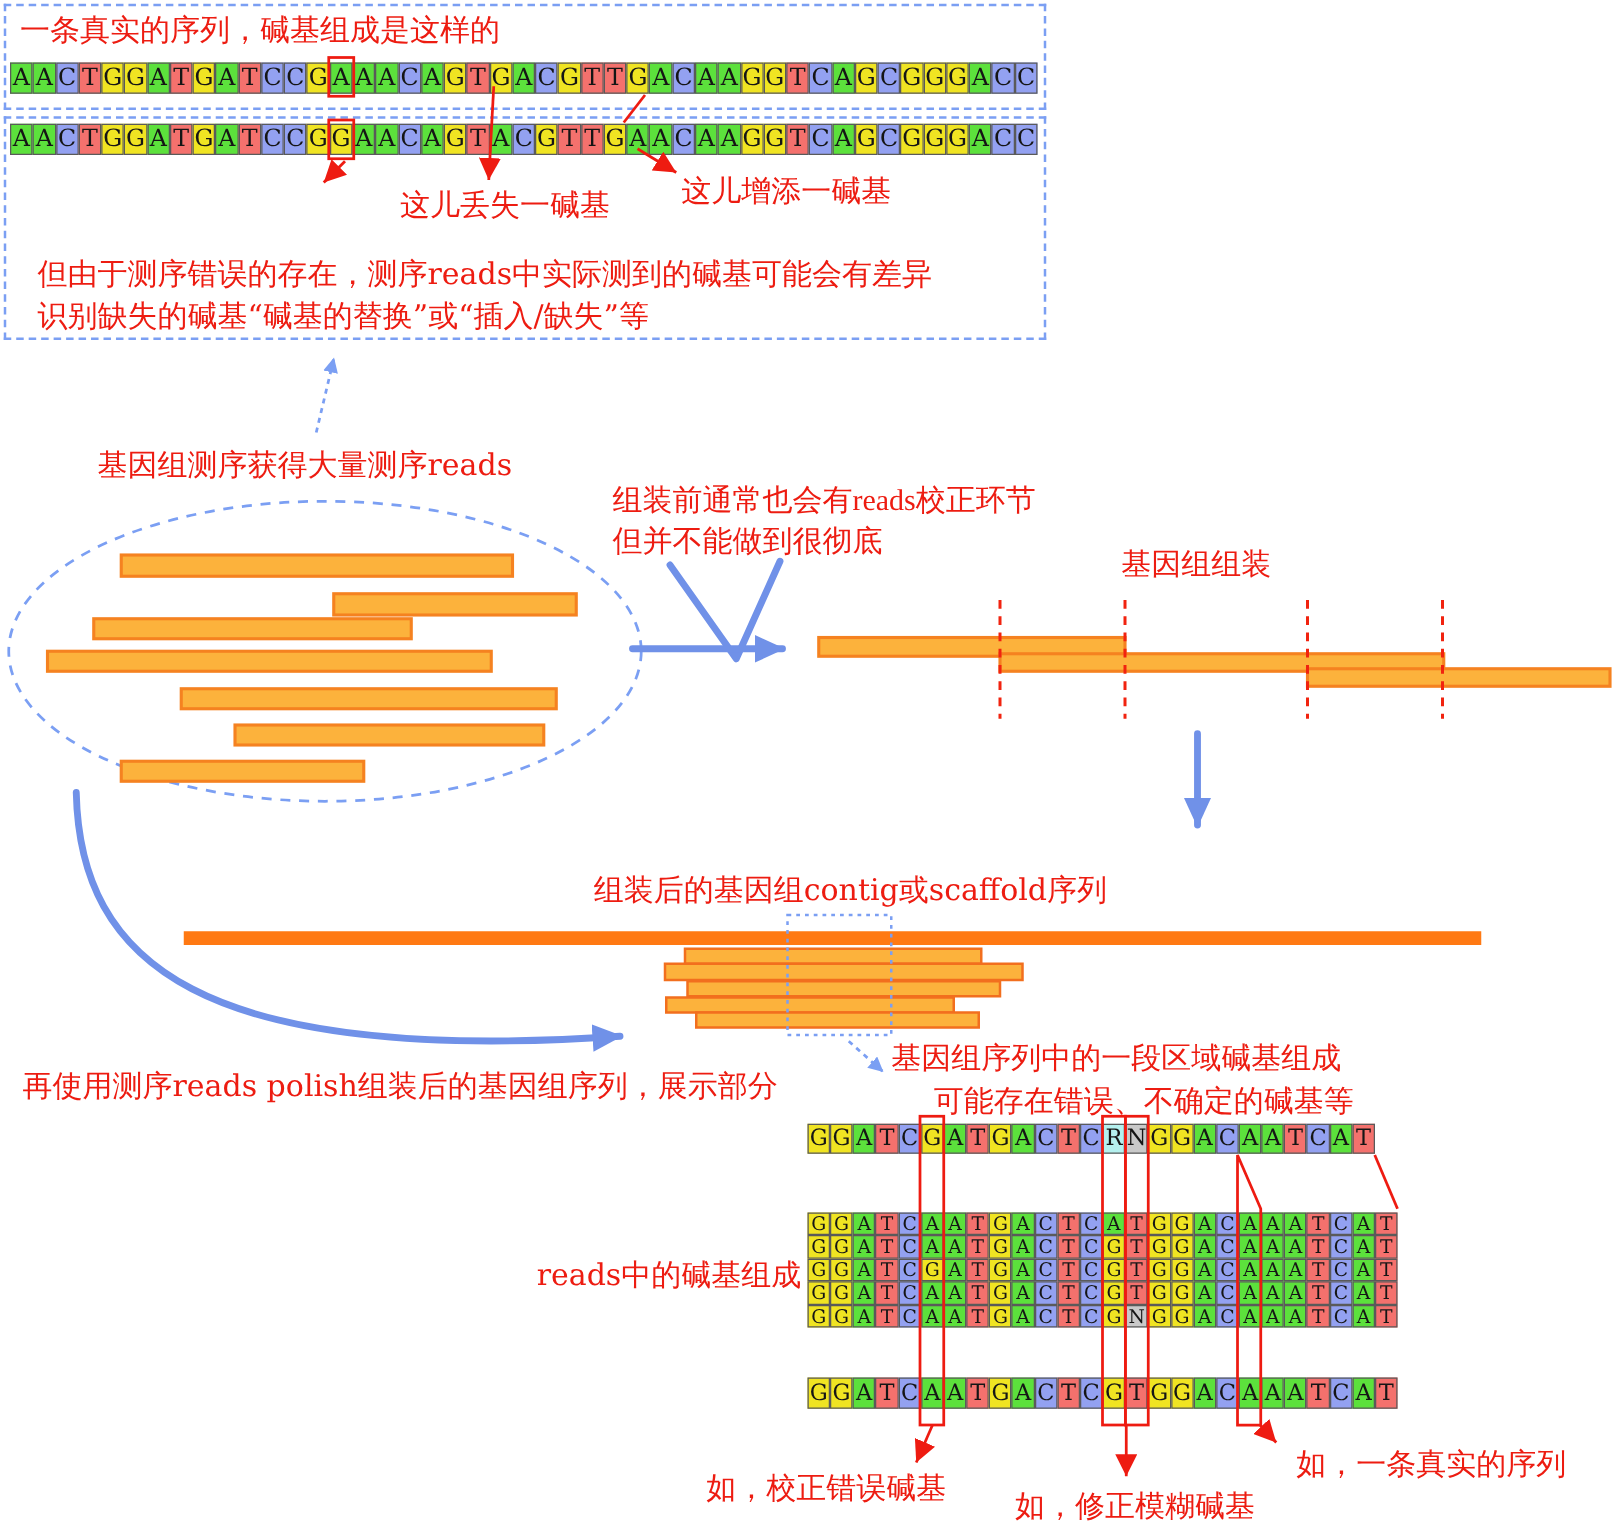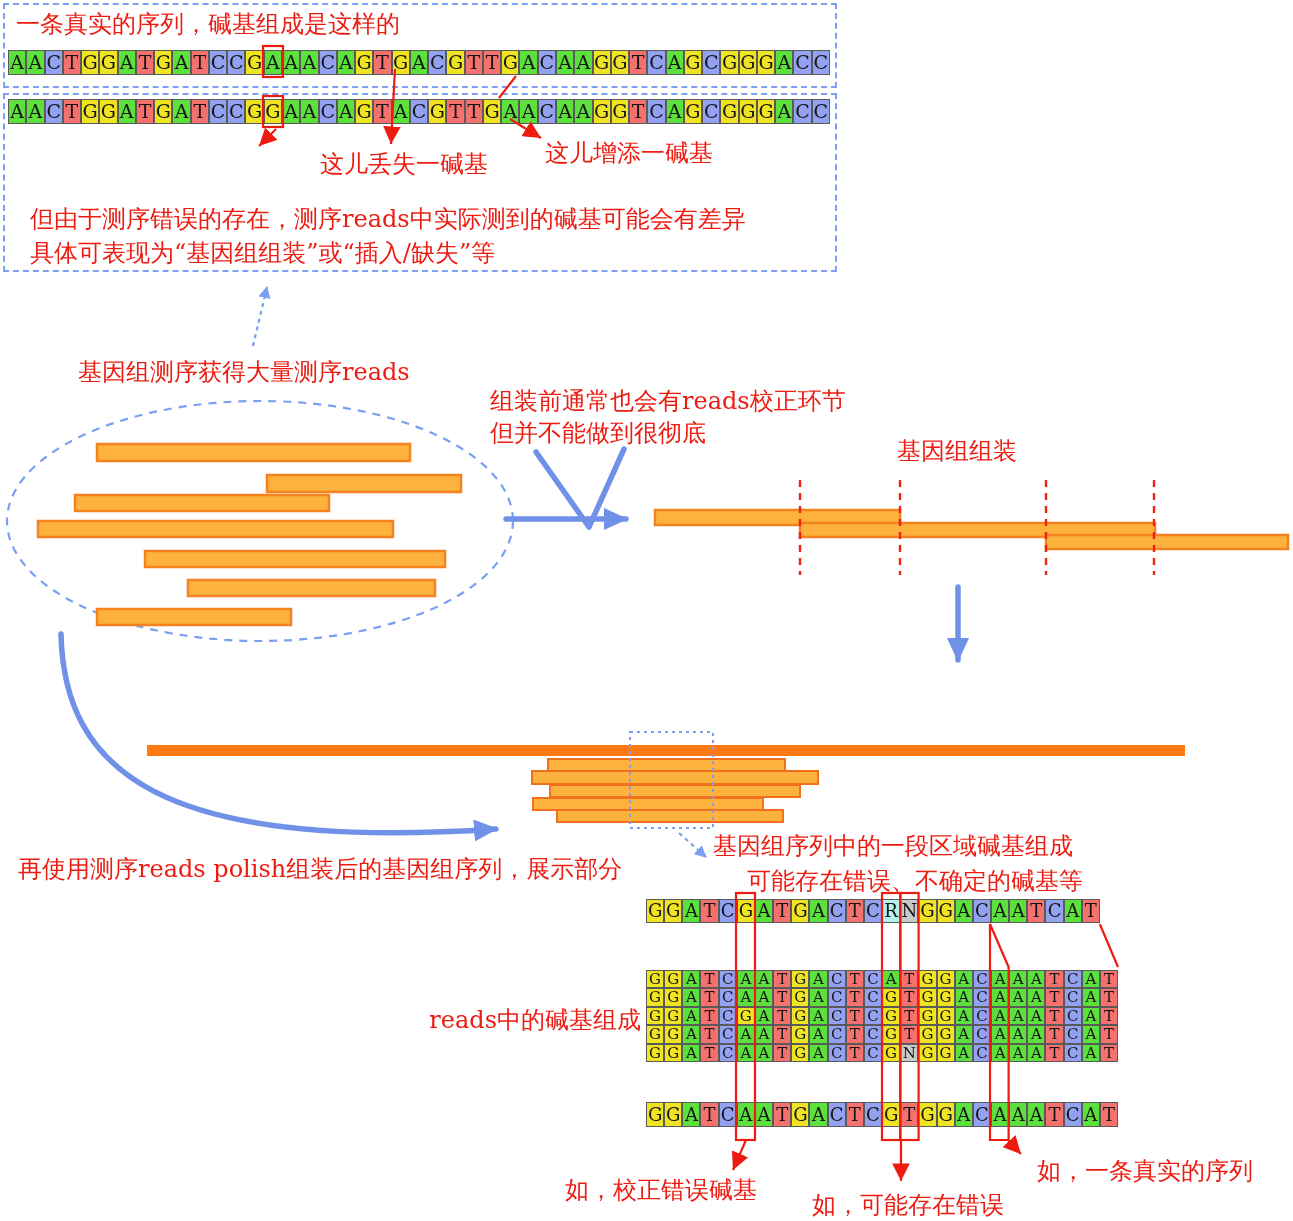--- a/index.html
+++ b/index.html
@@ -82,21 +82,21 @@
     <path d="M61,634 C64,770 160,852 496,829" stroke="#7091E8" stroke-width="5.5" stroke-linecap="round" fill="none" marker-end="url(#blueArrow)"></path>
   </svg>
 
   <div class="dashedbox" style="left:3px;top:3px;width:830px;height:81px;"></div>
   <div class="dashedbox" style="left:3px;top:93px;width:830px;height:175px;"></div>
 
   <div class="redtext" style="left:16px;top:9px;">一条真实的序列，碱基组成是这样的</div>
   <div class="redtext" style="left:320px;top:149px;">这儿丢失一碱基</div>
   <div class="redtext" style="left:545px;top:138px;">这儿增添一碱基</div>
   <div class="redtext" style="left:30px;top:204px;">但由于测序错误的存在，测序reads中实际测到的碱基可能会有差异</div>
-  <div class="redtext" style="left:30px;top:238px;">具体可表现为“基因组组装”或“插入/缺失”等</div>
+  <div class="redtext" style="left:30px;top:238px;">识别缺失的碱基“碱基的替换”或“插入/缺失”等</div>
 
   <div class="seqrow seq-top" style="left:8px;top:50px;">
       <span class="tile" style="background: rgb(92, 225, 60);">A</span>
       <span class="tile" style="background: rgb(92, 225, 60);">A</span>
       <span class="tile" style="background: rgb(147, 161, 241);">C</span>
       <span class="tile" style="background: rgb(244, 113, 109);">T</span>
       <span class="tile" style="background: rgb(240, 228, 34);">G</span>
       <span class="tile" style="background: rgb(240, 228, 34);">G</span>
       <span class="tile" style="background: rgb(92, 225, 60);">A</span>
       <span class="tile" style="background: rgb(244, 113, 109);">T</span>
@@ -180,30 +180,31 @@
       <span class="tile" style="background: rgb(147, 161, 241);">C</span>
       <span class="tile" style="background: rgb(240, 228, 34);">G</span>
       <span class="tile" style="background: rgb(240, 228, 34);">G</span>
       <span class="tile" style="background: rgb(240, 228, 34);">G</span>
       <span class="tile" style="background: rgb(92, 225, 60);">A</span>
       <span class="tile" style="background: rgb(147, 161, 241);">C</span>
       <span class="tile" style="background: rgb(147, 161, 241);">C</span>
     </div>
 
   <div class="redtext" style="left:78px;top:357px;">基因组测序获得大量测序reads</div>
-  <div class="redtext" style="left:490px;top:386px;">组装前通常也会有reads校正环节</div>
+  <div class="redtext" style="left:490px;top:386px;font-family:Liberation Serif, serif;">组装前通常也会有reads校正环节</div>
   <div class="redtext" style="left:490px;top:418px;">但并不能做到很彻底</div>
   <div class="redtext" style="left:897px;top:436px;">基因组组装</div>
+  <div class="redtext" style="left:475px;top:697px;">组装后的基因组contig或scaffold序列</div>
   <div class="redtext" style="left:18px;top:854px;">再使用测序reads polish组装后的基因组序列，展示部分</div>
   <div class="redtext" style="left:713px;top:831px;">基因组序列中的一段区域碱基组成</div>
   <div class="redtext" style="left:747px;top:866px;">可能存在错误、不确定的碱基等</div>
 
   <div class="redtext rlabel" style="right:652px;top:1005px;">reads中的碱基组成</div>
   <div class="redtext" style="left:565px;top:1175px;">如，校正错误碱基</div>
-  <div class="redtext" style="left:812px;top:1190px;">如，可能存在错误</div>
+  <div class="redtext" style="left:812px;top:1190px;">如，修正模糊碱基</div>
   <div class="redtext" style="left:1037px;top:1156px;">如，一条真实的序列</div>
 
   <div class="seqrow seq-draft" style="left:646px;top:899px;">
       <span class="tile" style="background: rgb(240, 228, 34);">G</span>
       <span class="tile" style="background: rgb(240, 228, 34);">G</span>
       <span class="tile" style="background: rgb(92, 225, 60);">A</span>
       <span class="tile" style="background: rgb(244, 113, 109);">T</span>
       <span class="tile" style="background: rgb(147, 161, 241);">C</span>
       <span class="tile" style="background: rgb(240, 228, 34);">G</span>
       <span class="tile" style="background: rgb(92, 225, 60);">A</span>

